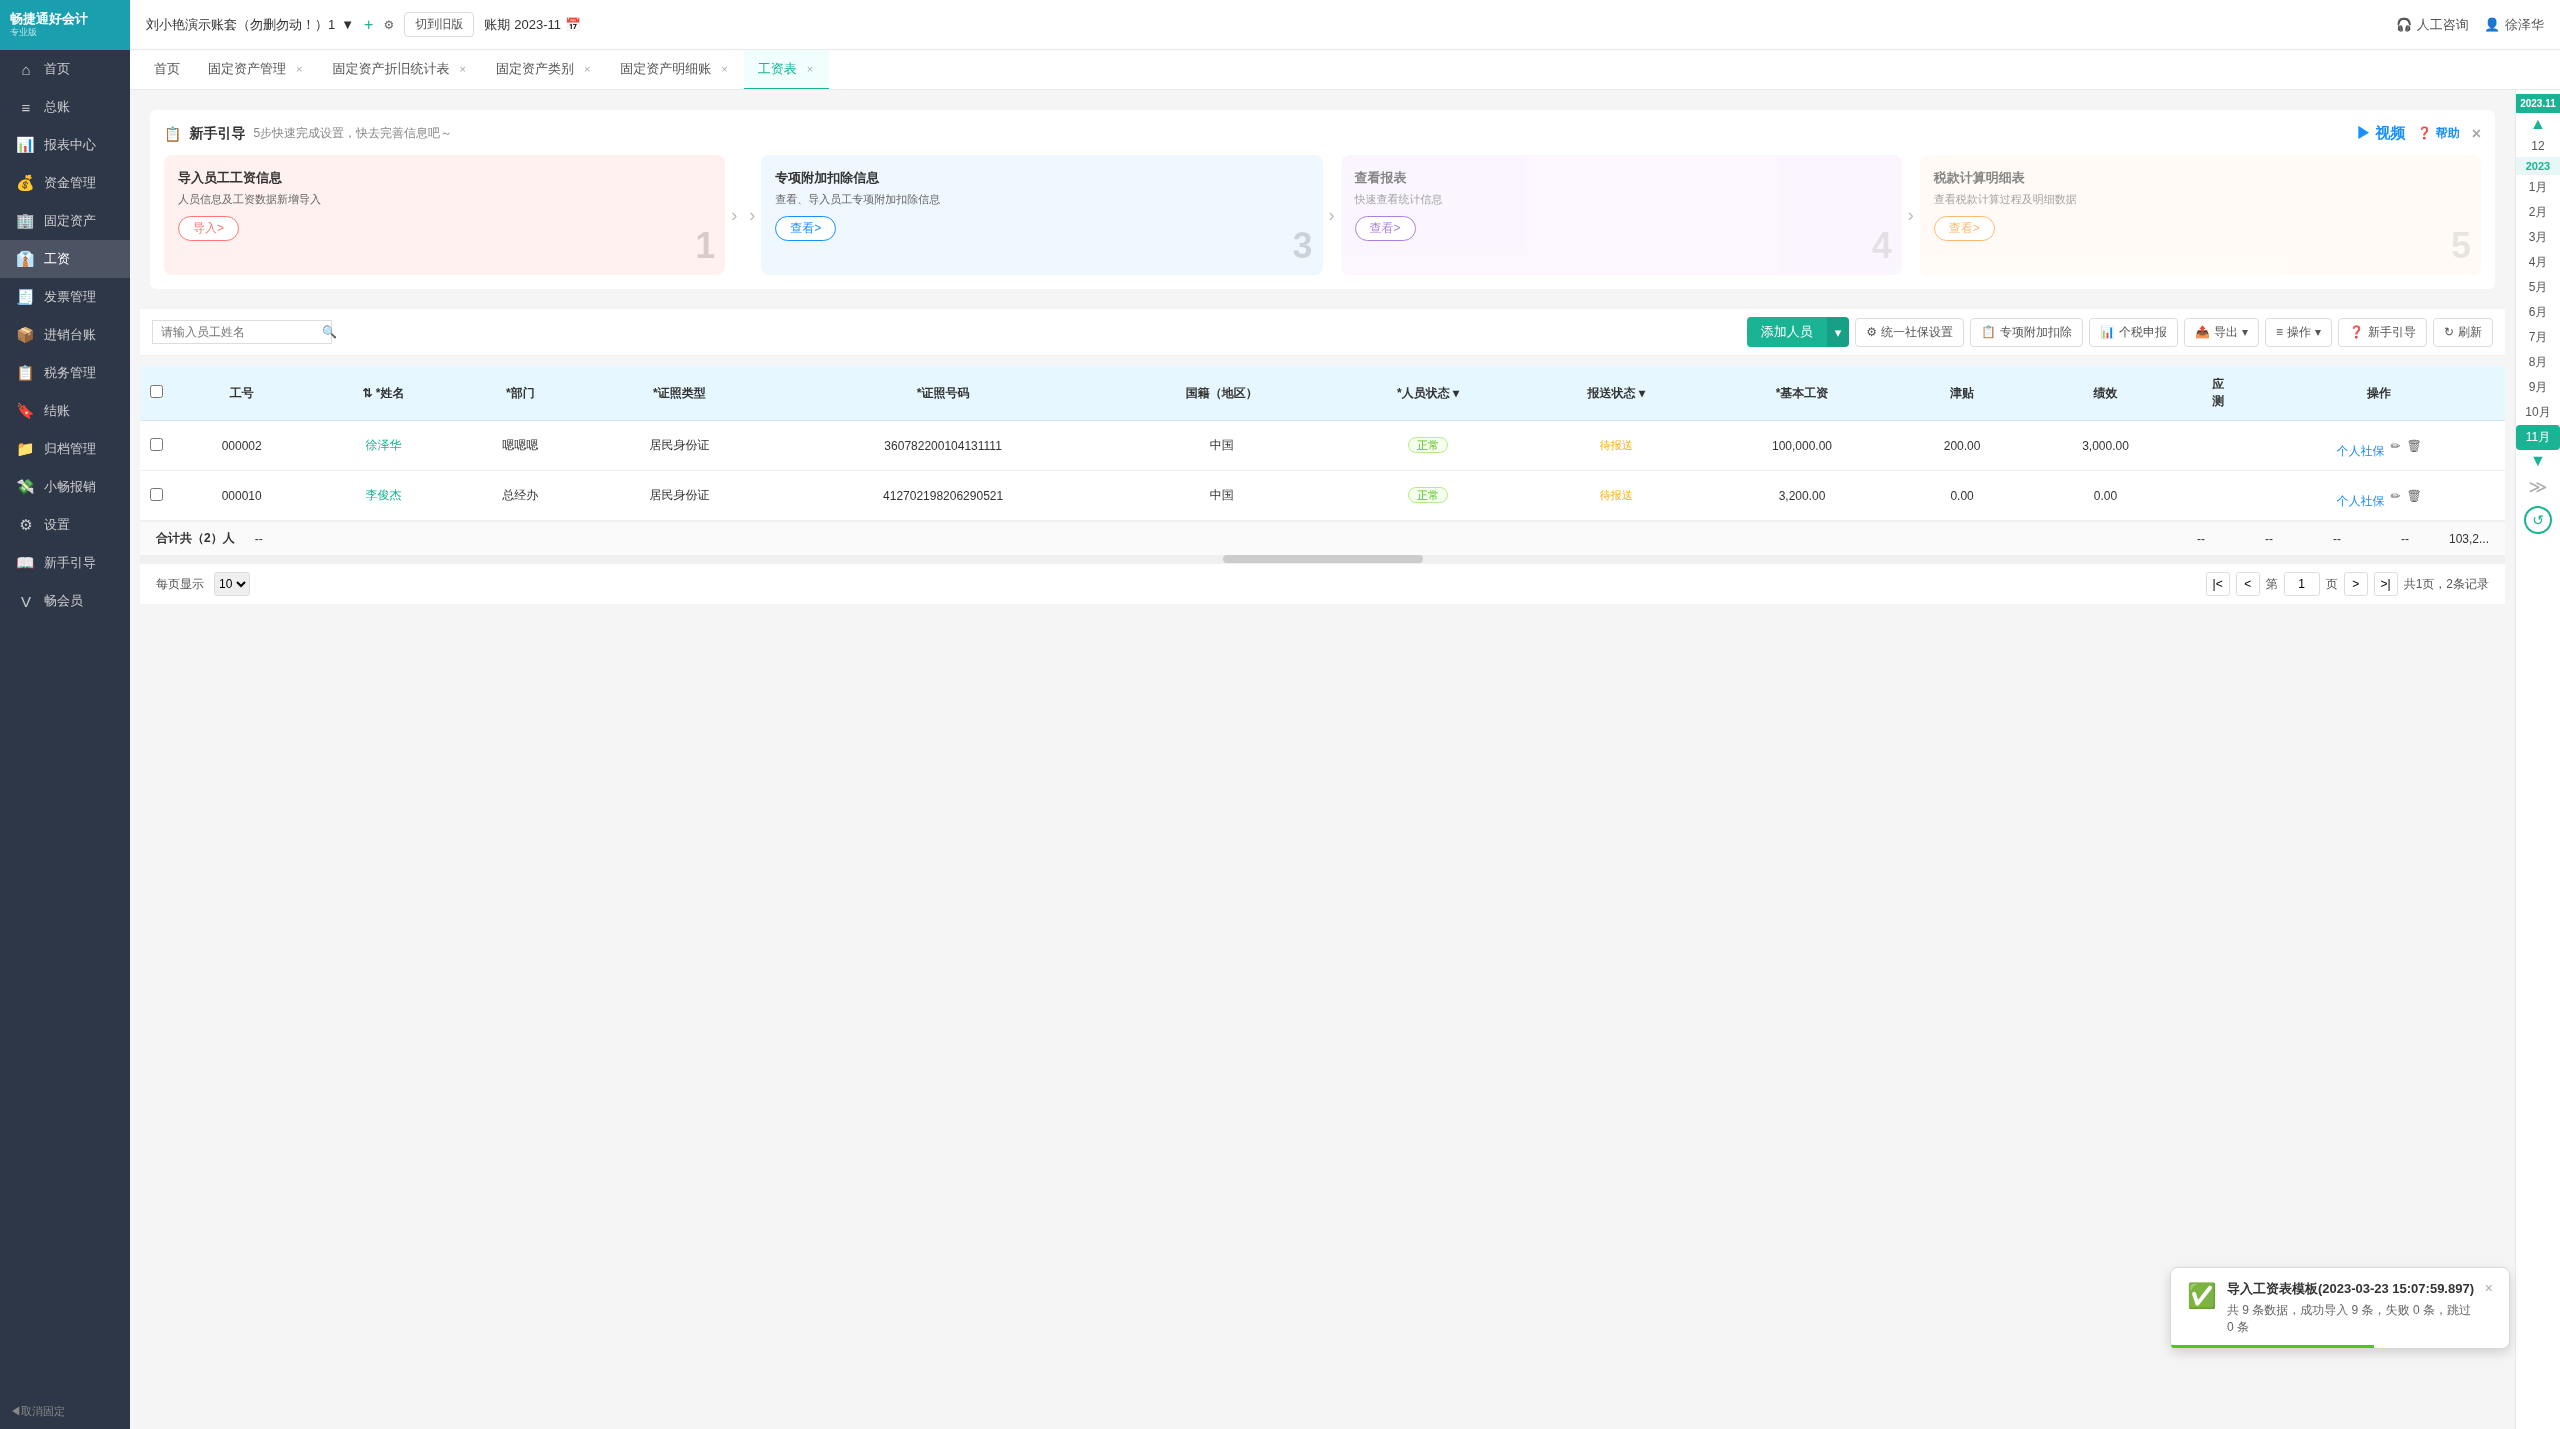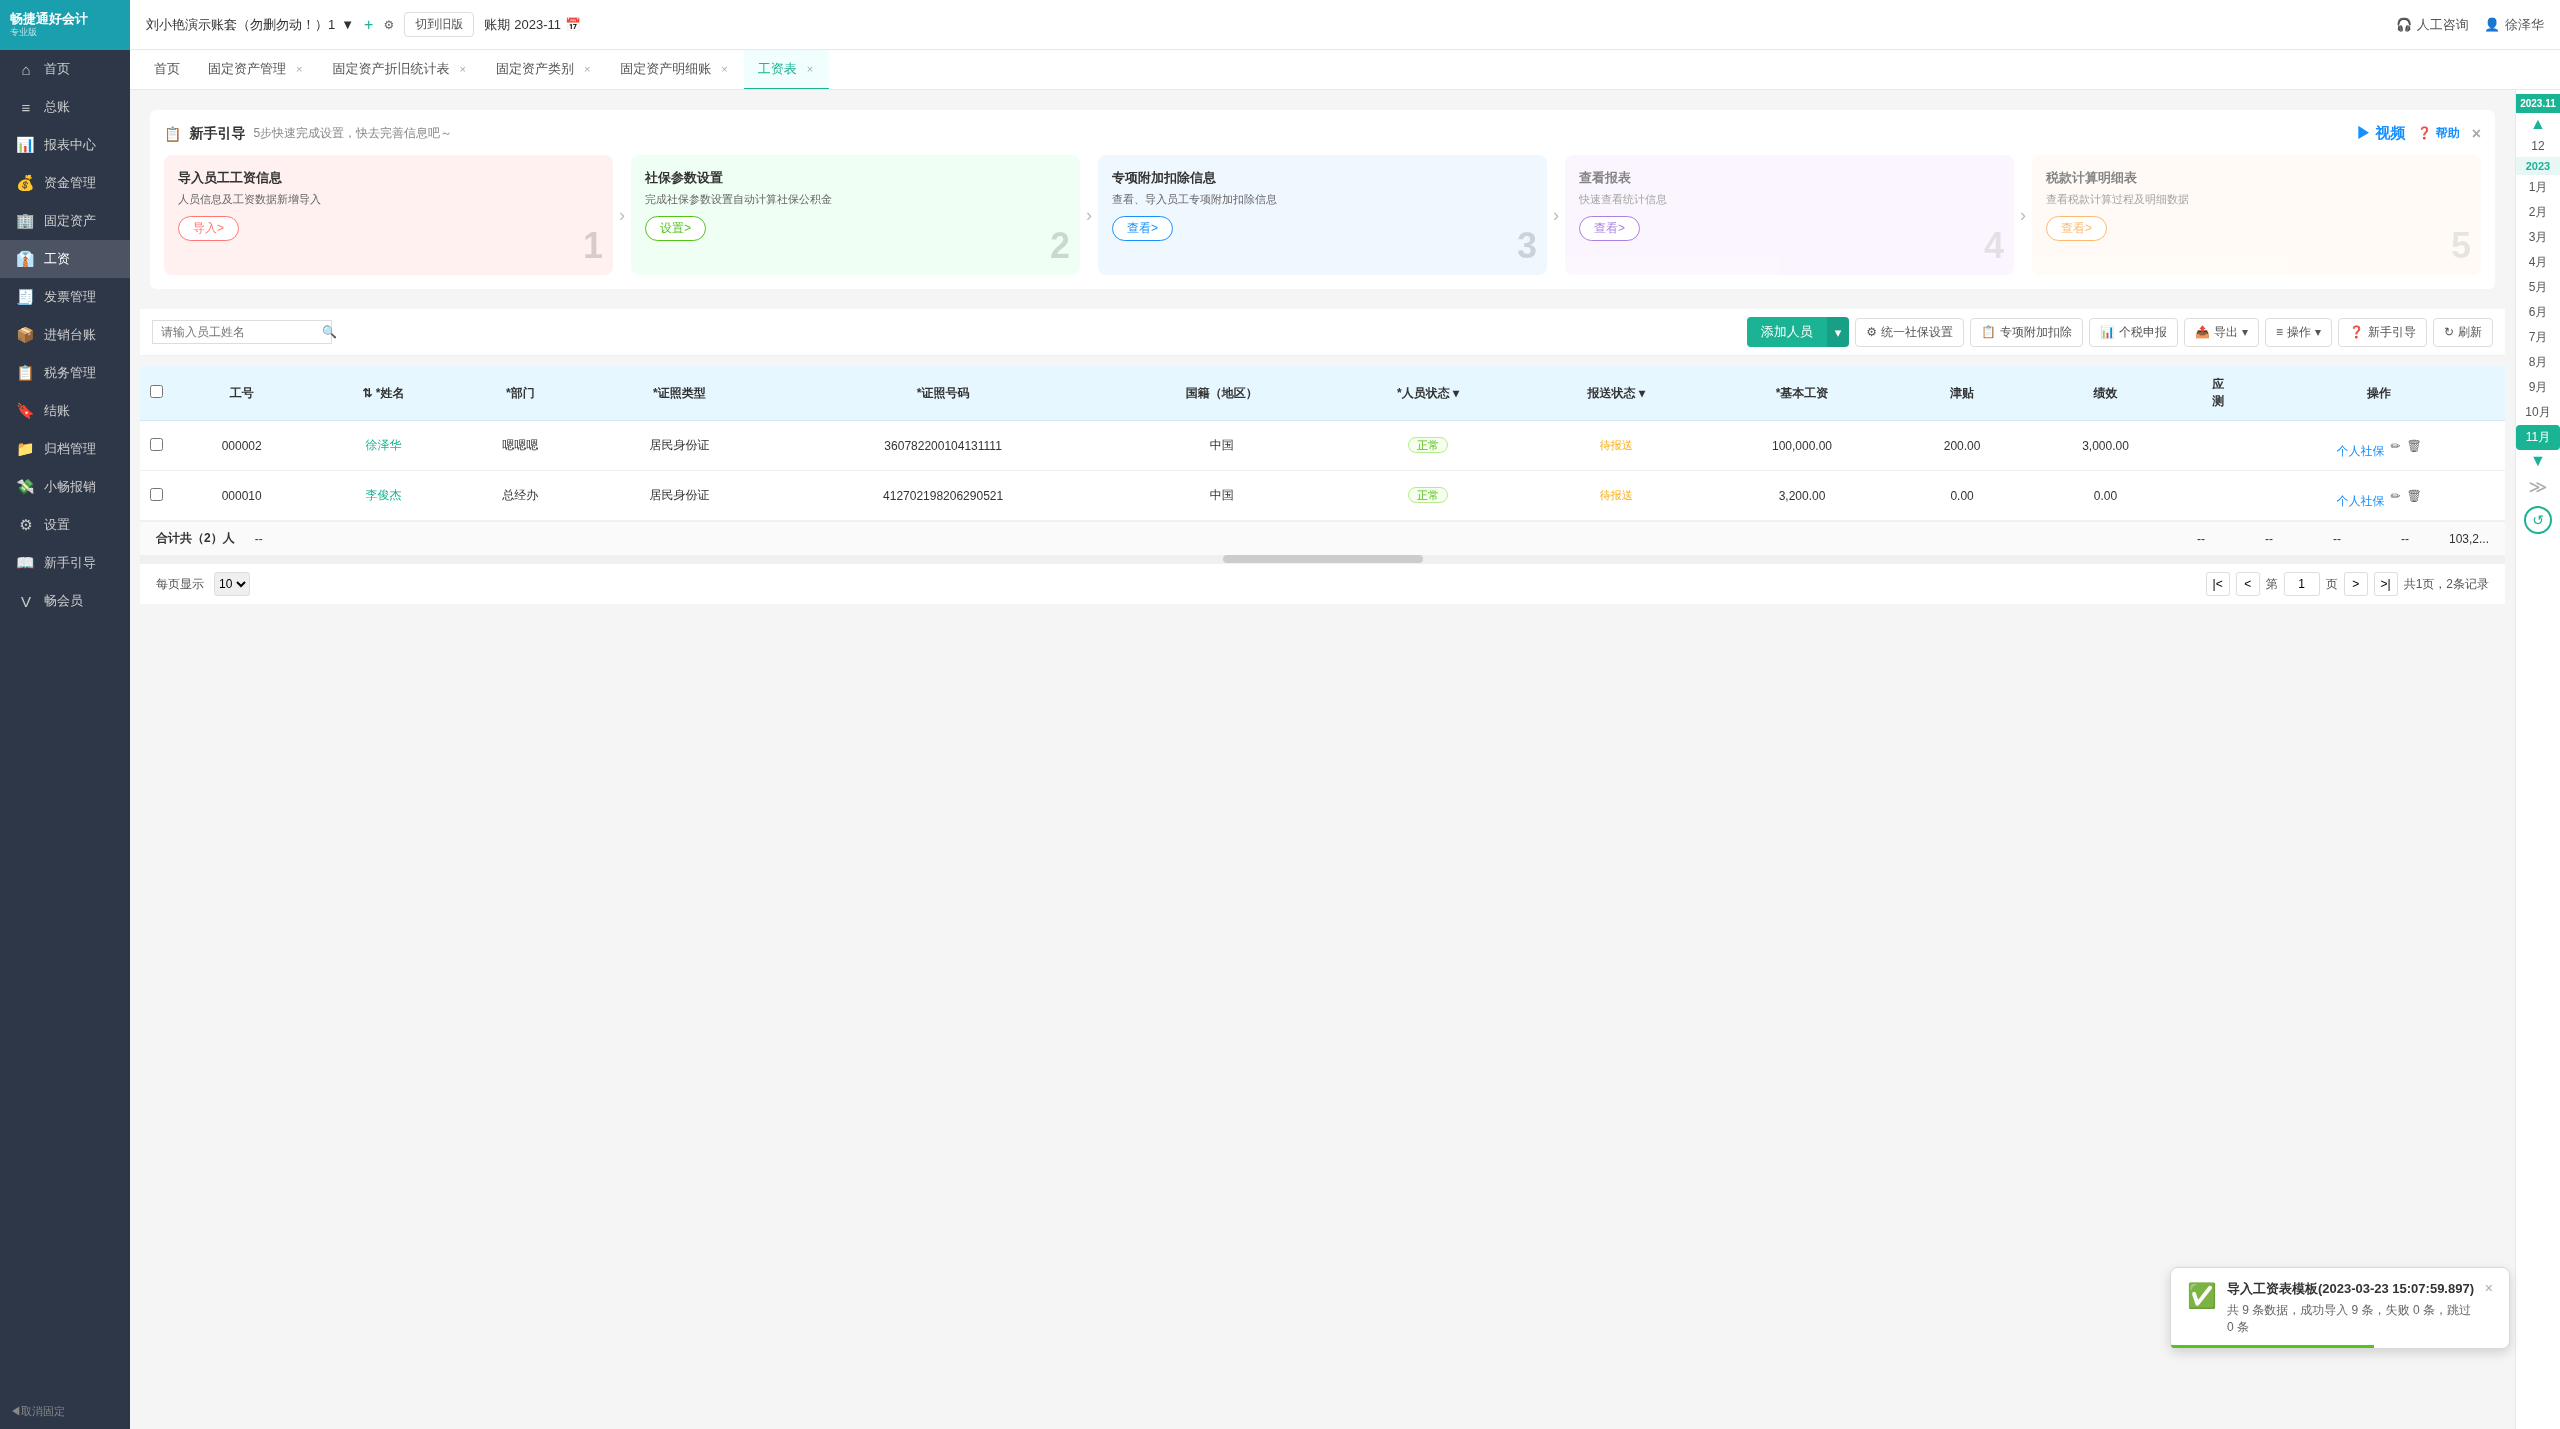--- a/index.html
+++ b/index.html
@@ -488,26 +488,20 @@
             <div class="guide-steps">
 
               <div class="guide-step guide-step-1">
                 <div class="guide-step-title">导入员工工资信息</div>
                 <div class="guide-step-desc">人员信息及工资数据新增导入</div>
                 <button class="guide-step-btn btn-pink">导入&gt;</button>
                 <div class="guide-step-num">1</div>
               </div>
               <div class="guide-arrow">›</div>
 
-              <div class="guide-step guide-step-2">
-                <div class="guide-step-title">社保参数设置</div>
-                <div class="guide-step-desc">完成社保参数设置自动计算社保公积金</div>
-                <button class="guide-step-btn btn-green">设置&gt;</button>
-                <div class="guide-step-num">2</div>
-              </div>
               <div class="guide-arrow">›</div>
 
               <div class="guide-step guide-step-3">
                 <div class="guide-step-title">专项附加扣除信息</div>
                 <div class="guide-step-desc">查看、导入员工专项附加扣除信息</div>
                 <button class="guide-step-btn btn-blue">查看&gt;</button>
                 <div class="guide-step-num">3</div>
               </div>
               <div class="guide-arrow">›</div>
 

